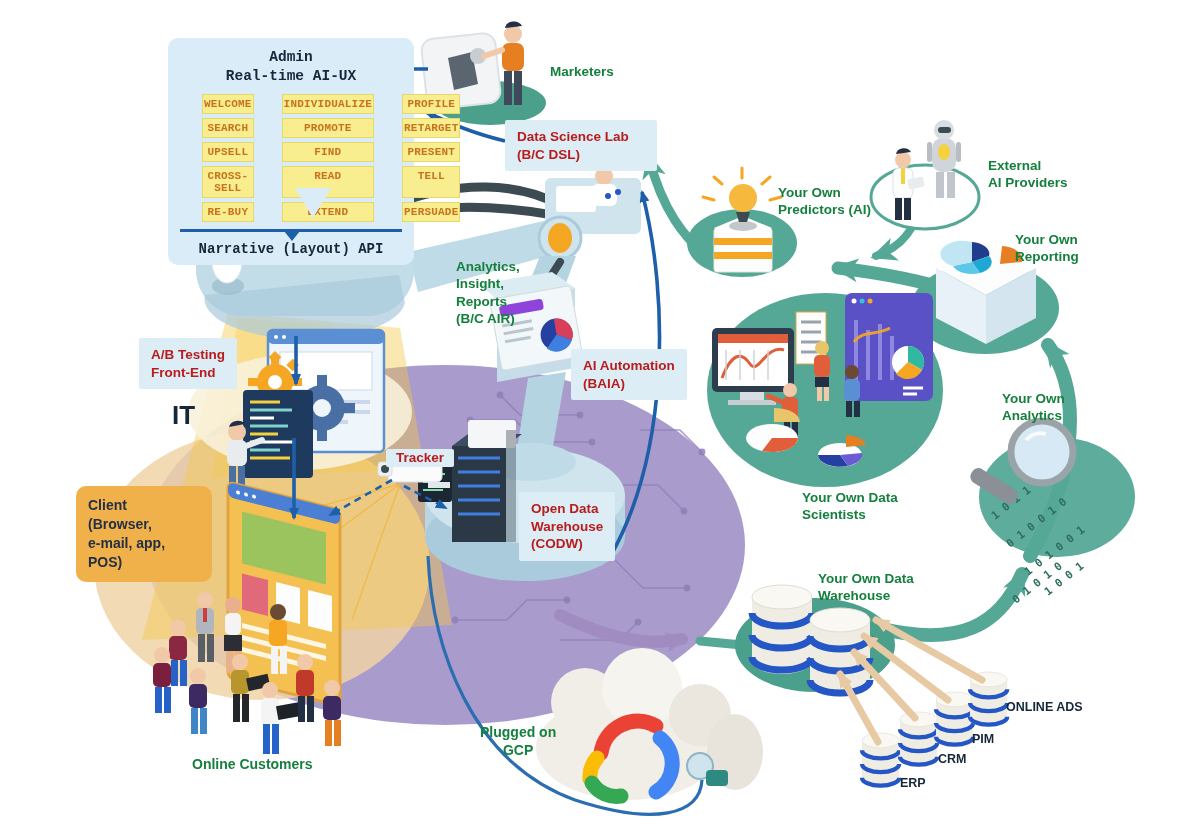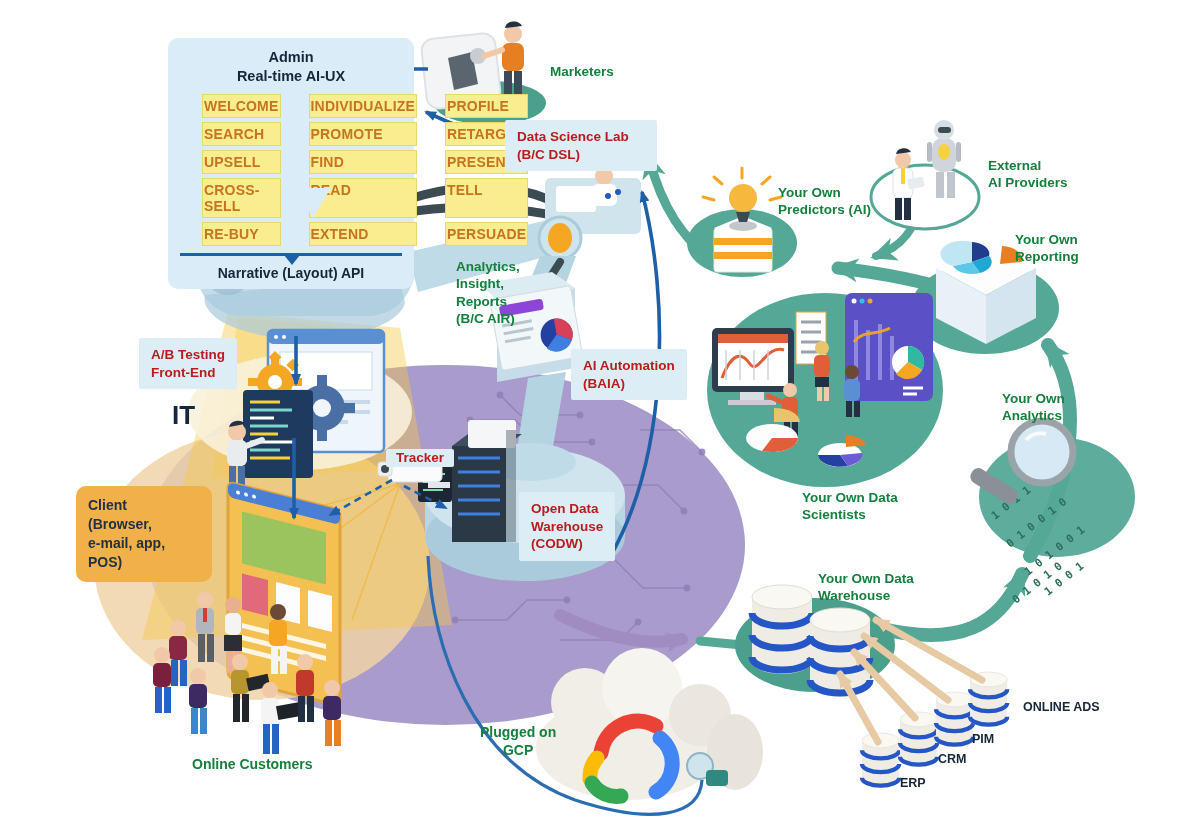--- a/index.html
+++ b/index.html
@@ -4,25 +4,25 @@
 <style>
   html,body{margin:0;padding:0;background:#ffffff;}
   .stage{position:relative;width:1200px;height:836px;background:#ffffff;overflow:hidden;
          font-family:"Liberation Sans",sans-serif;color:#16273a;}
   .stage svg{position:absolute;left:0;top:0;}
   .lbl{position:absolute;white-space:pre-line;font-weight:700;font-size:13.5px;line-height:1.28;color:#15803d;}
   .lbox{position:absolute;white-space:pre-line;font-weight:700;font-size:13.5px;line-height:1.3;
         background:#dcedf6;color:#b91c1c;padding:8px 12px;border-radius:2px;}
   
   .admin{position:absolute;left:168px;top:38px;width:246px;background:#d9ecf8;border-radius:10px;
-         padding:10px 10px 8px 10px;box-sizing:border-box;}
+         padding:10px 10px 8px 10px;box-sizing:border-box;font-family:Liberation Mono, monospace;}
   .admin-title{text-align:center;font-weight:700;font-size:14.5px;line-height:1.3;white-space:pre-line;margin-bottom:8px;}
   .admin-grid{display:grid;grid-template-columns:1fr 1fr 1fr;gap:4px;}
   .admin-grid span{background:#f9ee8f;border:1px solid #e6d96a;color:#c8731f;font-weight:700;
-                   font-size:14px;padding:3px 1px;letter-spacing:.2px;margin-left:24px;}
+                   font-size:11px;text-align:center;padding:3px 1px;letter-spacing:.2px;margin-left:24px;}
   .admin-rule{border-bottom:3px solid #1d5fa8;margin:7px 2px 0 2px;position:relative;}
   .admin-rule:after{content:"";position:absolute;left:47%;top:2px;border:8px solid transparent;border-top:10px solid #1d5fa8;}
   .admin-footer{text-align:center;font-weight:700;font-size:14px;padding-top:9px;}
   .admin-tail{position:absolute;left:295px;top:188px;width:0;height:0;
               border-left:18px solid transparent;border-right:18px solid transparent;border-top:30px solid #d9ecf8;}
   
   .client{position:absolute;left:76px;top:486px;width:112px;background:#f0b04a;border-radius:10px;
           padding:10px 12px;font-weight:700;font-size:14px;line-height:1.35;white-space:pre-line;color:#233044;}
   .client-tail{position:absolute;left:186px;top:524px;width:0;height:0;
                border-top:12px solid transparent;border-bottom:12px solid transparent;border-left:26px solid #f0b04a;}
@@ -586,14 +586,14 @@
 Reporting</div>
   <div class="lbl" style="left:1002px;top:390px;">Your Own
 Analytics</div>
   <div class="lbl" style="left:802px;top:489px;">Your Own Data
 Scientists</div>
   <div class="lbl" style="left:818px;top:570px;">Your Own Data
 Warehouse</div>
   <div class="src-lbl" style="left:900px;top:776px;">ERP</div>
   <div class="src-lbl" style="left:938px;top:752px;">CRM</div>
   <div class="src-lbl" style="left:972px;top:732px;">PIM</div>
-  <div class="src-lbl" style="left:1006px;top:700px;margin-left:17px;">ONLINE ADS</div>
+  <div class="src-lbl" style="left:1006px;top:700px;">ONLINE ADS</div>
 </div>
 
 </body></html>

